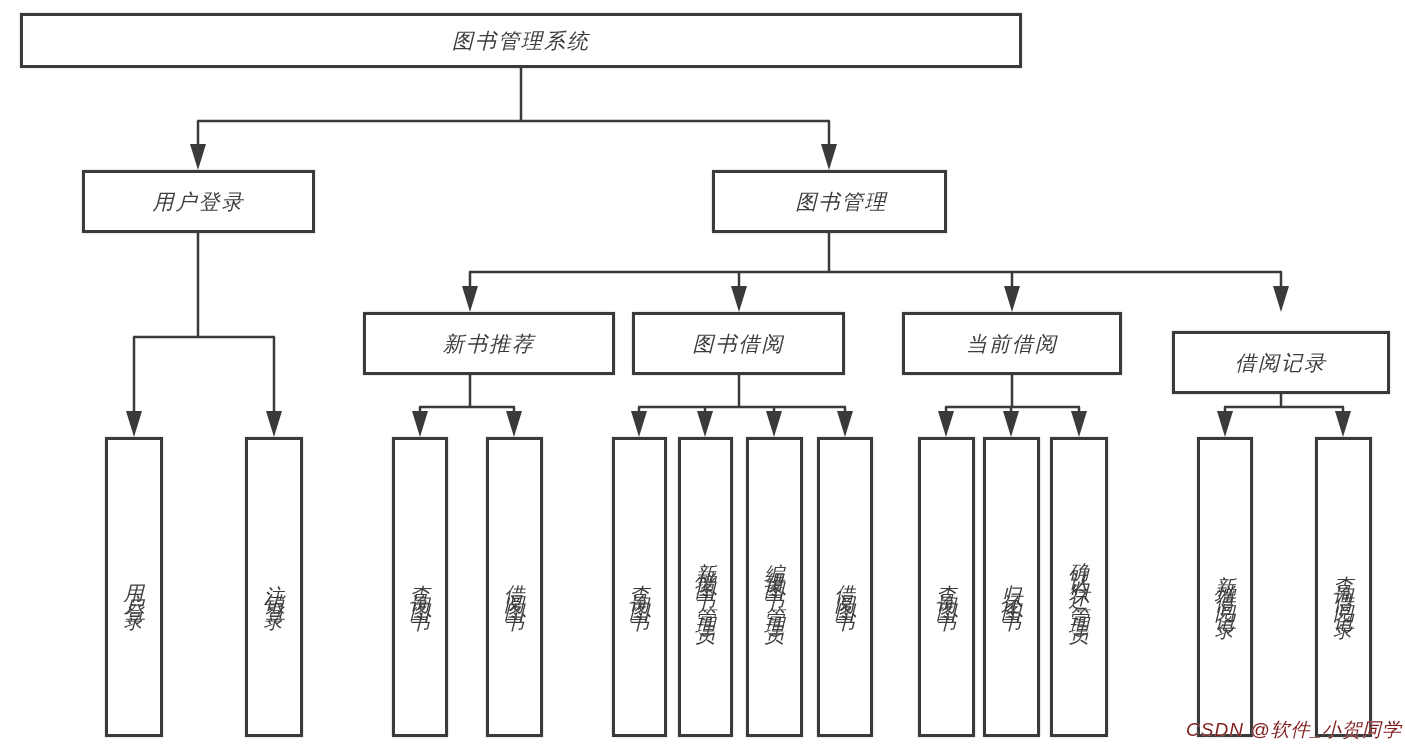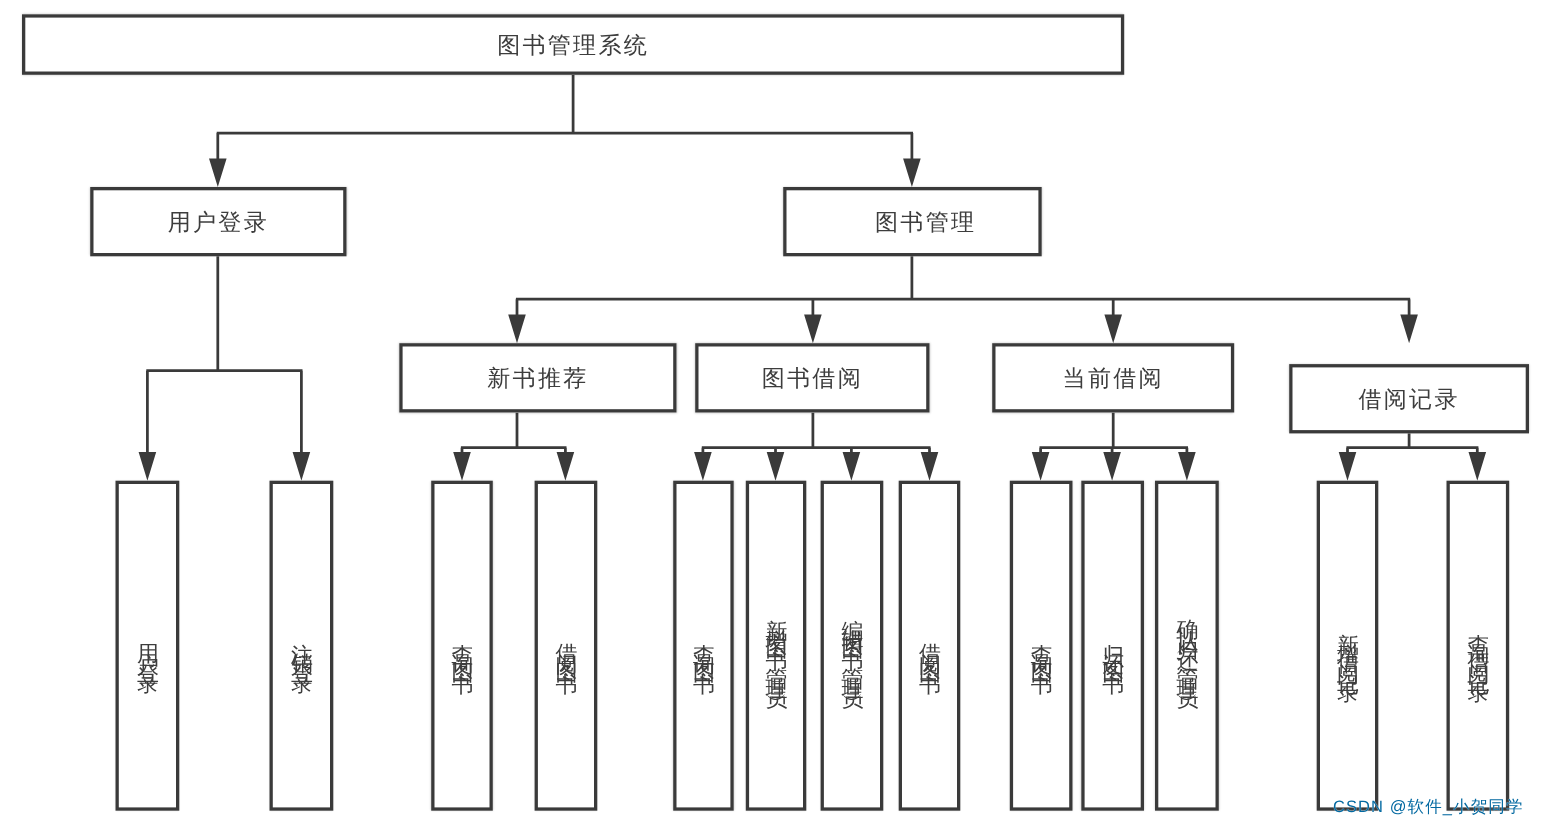--- a/index.html
+++ b/index.html
@@ -5,20 +5,21 @@
   * { margin: 0; padding: 0; box-sizing: border-box; }
   html, body { background: #ffffff; }
   .canvas {
     position: relative;
     width: 1405px;
     height: 747px;
     background: #ffffff;
     font-family: "Liberation Sans", sans-serif;
     color: #333333;
     overflow: hidden;
+    font-style: italic;
   }
   .connectors {
     position: absolute;
     left: 0; top: 0;
     width: 1405px; height: 747px;
   }
   .box {
     position: absolute;
     background: #ffffff;
     border: 3px solid #3a3a3a;
@@ -35,24 +36,24 @@
   .box.v {
     font-size: 20px;
     writing-mode: vertical-rl;
     text-orientation: mixed;
     letter-spacing: 9px;
     line-height: 1;
     text-align: center;
   }
   .watermark {
     position: absolute;
-    right: 20px;
+    right: 3px;
     bottom: 4px;
-    font-size: 15px;
-    color: #0369a1;
+    font-size: 19px;
+    color: #7f1d1d;
     letter-spacing: 1px;
     text-shadow: 0 0 1px #ffffff;
     white-space: nowrap;
   }
 </style>
 </head>
 <body>
 
 <div class="canvas">
 

